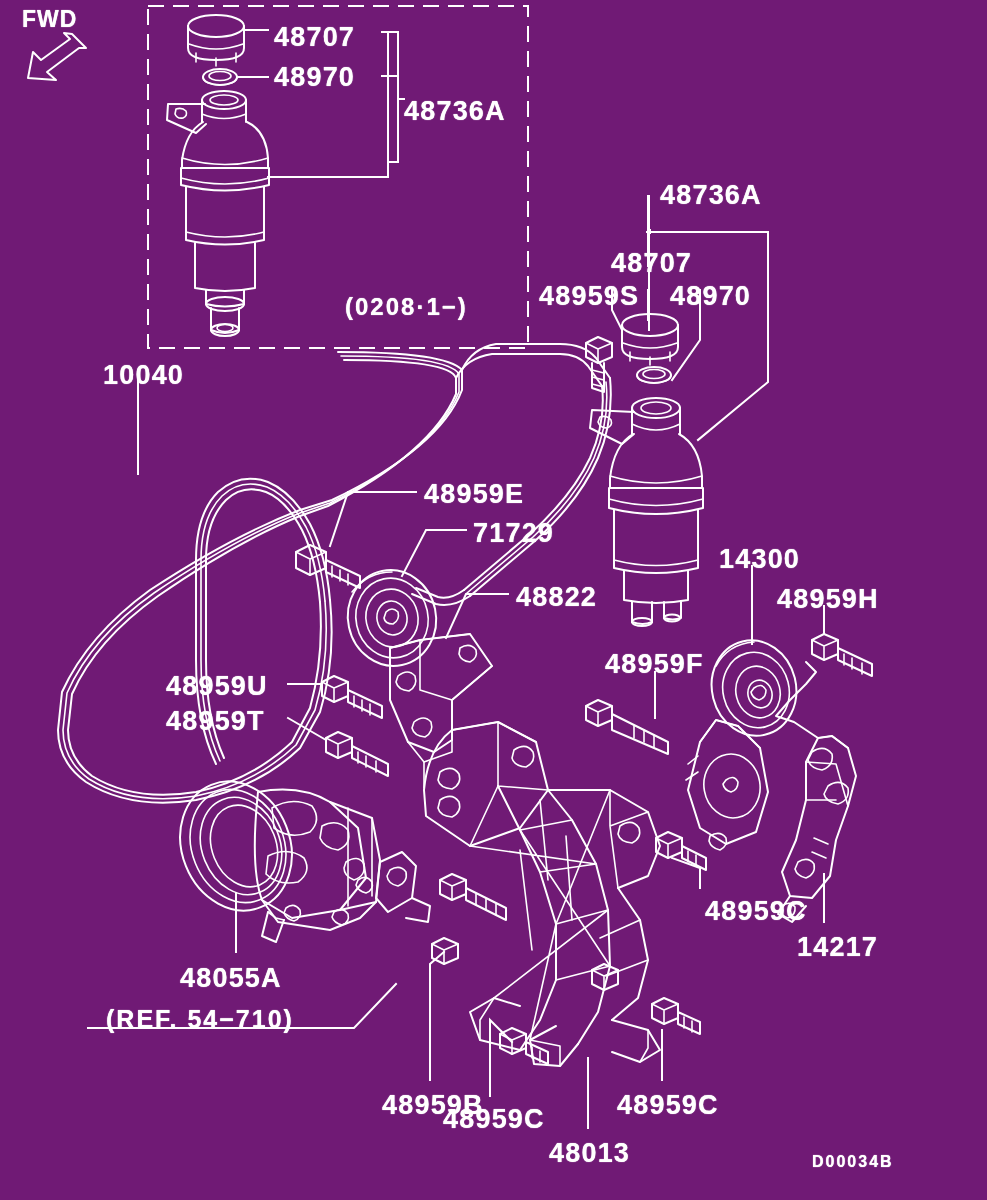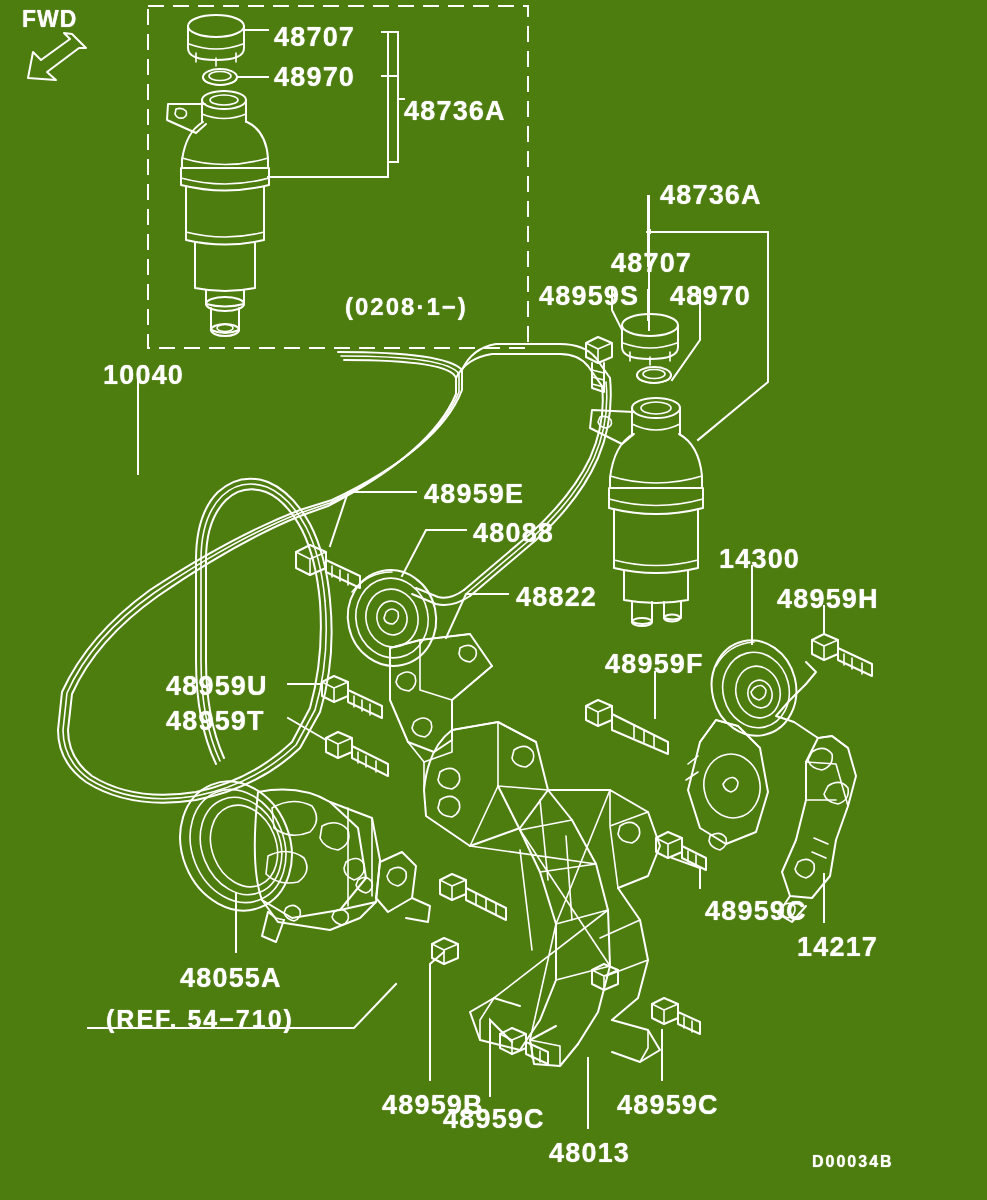--- a/index.html
+++ b/index.html
@@ -1,20 +1,20 @@
 <!DOCTYPE html>
 <html><head>
 <meta charset="utf-8">
 <style>
   html,body{margin:0;padding:0;background:#000;}
   body{font-family:"Liberation Sans",sans-serif;}
   #sheet{
     position:relative;
     width:987px;height:1200px;
-    background:#4d7c0f;
+    background:#701a75;
     overflow:hidden;
   }
   #sheet svg{position:absolute;left:0;top:0;width:987px;height:1200px;}
   .lbl{
     position:absolute;
     color:#fff;
     font-family:"Liberation Sans",sans-serif;
     font-weight:bold;
     font-size:27px;
     letter-spacing:1.2px;
@@ -412,21 +412,21 @@
   <div class="lbl" style="left:404px;top:98px;">48736A</div>
   <div class="lbl small" style="left:345px;top:295px;">(0208·1−)</div>
 
   <div class="lbl" style="left:660px;top:182px;">48736A</div>
   <div class="lbl" style="left:611px;top:250px;">48707</div>
   <div class="lbl" style="left:539px;top:283px;">48959S</div>
   <div class="lbl" style="left:670px;top:283px;">48970</div>
 
   <div class="lbl" style="left:103px;top:362px;">10040</div>
   <div class="lbl" style="left:424px;top:481px;">48959E</div>
-  <div class="lbl" style="left:473px;top:520px;">48088</div>
+  <div class="lbl" style="left:473px;top:520px;">71729</div>
   <div class="lbl" style="left:516px;top:584px;">48822</div>
   <div class="lbl" style="left:719px;top:546px;text-align:center;">14300</div>
   <div class="lbl" style="left:777px;top:586px;">48959H</div>
   <div class="lbl" style="left:605px;top:651px;">48959F</div>
   <div class="lbl" style="left:166px;top:673px;">48959U</div>
   <div class="lbl" style="left:166px;top:708px;">48959T</div>
   <div class="lbl" style="left:180px;top:965px;">48055A</div>
   <div class="lbl ref" style="left:94px;top:1007px;margin-left:12px;">(REF. 54−710)</div>
   <div class="lbl" style="left:705px;top:898px;">48959C</div>
   <div class="lbl" style="left:797px;top:934px;">14217</div>

